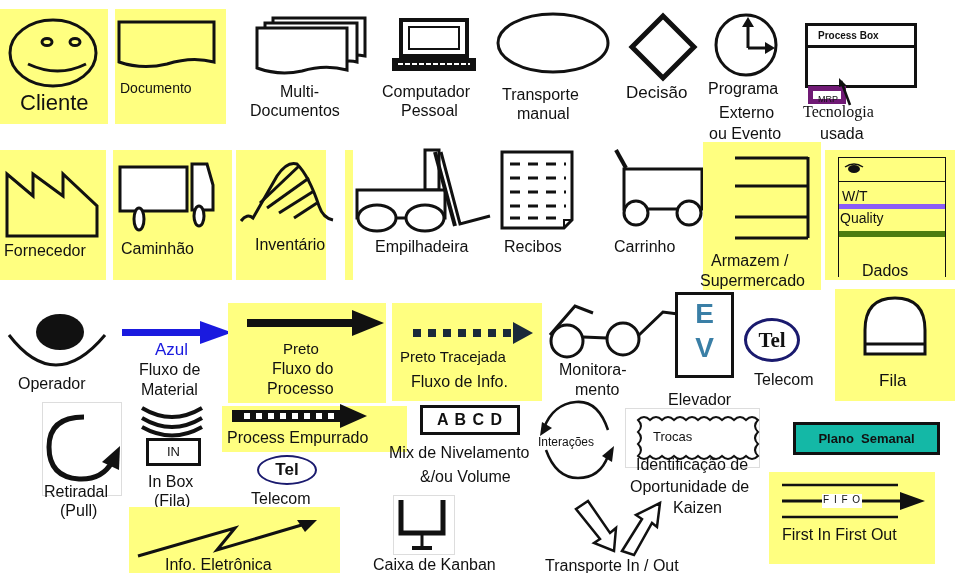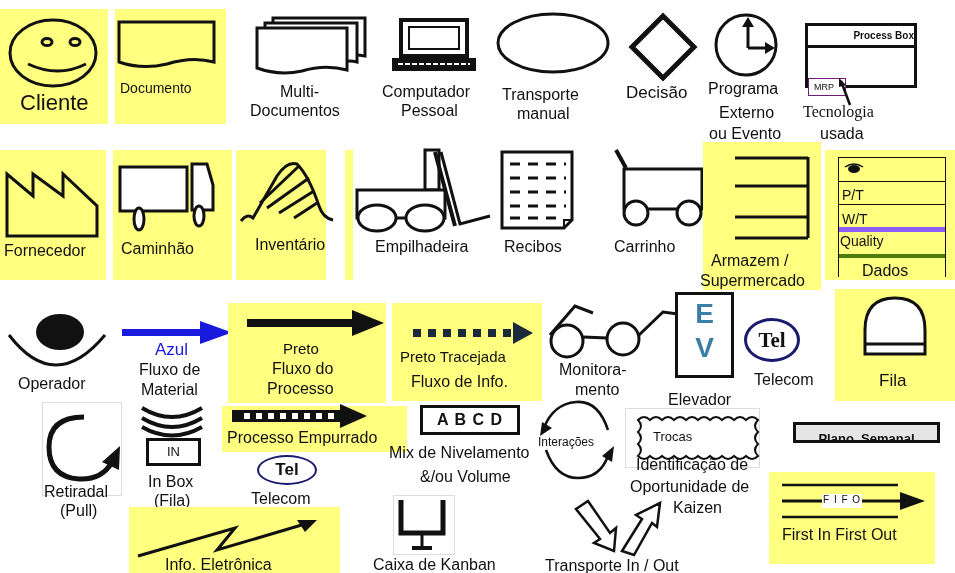--- a/index.html
+++ b/index.html
@@ -62,22 +62,22 @@
   <line x1="35" y1="36" x2="35" y2="10" stroke="#111" stroke-width="3"></line>
   <polygon points="35,5 29,15 41,15" fill="#111"></polygon>
   <line x1="35" y1="36" x2="56" y2="36" stroke="#111" stroke-width="3"></line>
   <polygon points="62,36 52,30 52,42" fill="#111"></polygon>
 </svg>
 <div class="lbl" style="left:708px;top:79px;">Programa</div>
 <div class="lbl" style="left:719px;top:103px;">Externo</div>
 <div class="lbl" style="left:709px;top:124px;">ou Evento</div>
 
 <div class="abs" style="left:805px;top:23px;width:112px;height:65px;border:3px solid #111;box-sizing:border-box;background:#fff;">
-  <div style="height:19px;border-bottom:3px solid #111;font-size:10px;font-weight:bold;text-align:right;line-height:19px;">Process Box</div>
-  <div style="position:absolute;left:0;top:52px;width:38px;height:18px;border:1px solid #701a75;box-sizing:border-box;font-size:9px;line-height:16px;padding-left:5px;background:#fff;">MRP</div>
+  <div style="height:19px;border-bottom:3px solid #111;font-size:10px;font-weight:bold;text-align:left;line-height:19px;padding-left:10px;">Process Box</div>
+  <div style="position:absolute;left:0;top:60px;width:38px;height:18px;border:5px solid #701a75;box-sizing:border-box;font-size:9px;line-height:16px;padding-left:5px;background:#fff;">MRP</div>
 </div>
 <svg style="left:838px;top:78px" width="20" height="30">
   <line x1="12" y1="27" x2="3" y2="3" stroke="#111" stroke-width="2.5"></line>
   <polygon points="1,0 8,7 1,9" fill="#111"></polygon>
 </svg>
 <div class="lbl" style="left:803px;top:102px;font-family:Liberation Serif, serif;">Tecnologia</div>
 <div class="lbl" style="left:820px;top:124px;">usada</div>
 
 <div class="abs y" style="left:0;top:150px;width:106px;height:130px;"></div>
 <svg style="left:5px;top:170px" width="95" height="70">
@@ -148,23 +148,22 @@
 <div class="lbl" style="left:700px;top:271px;">Supermercado</div>
 
 <div class="abs y" style="left:825px;top:150px;width:130px;height:130px;"></div>
 <div class="abs" style="left:838px;top:157px;width:108px;height:120px;border:1px solid #111;border-bottom:none;box-sizing:border-box;">
   <div style="height:23px;border-bottom:1px solid #111;position:relative;">
     <svg style="left:5px;top:5px" width="20" height="12">
       <path d="M1 4 Q10 -2 19 4" fill="none" stroke="#111" stroke-width="1.5"></path>
       <ellipse cx="10" cy="6" rx="6" ry="4" fill="#111"></ellipse>
     </svg>
   </div>
-  <div style="height:22px;border-bottom:1px solid #111;font-size:14px;line-height:26px;padding-left:3px;">P/T</div>
   <div style="height:22px;border-bottom:5px solid #8b5cf6;font-size:14px;line-height:28px;padding-left:3px;">W/T</div>
-  <div style="height:22px;border-bottom:4px solid #4d7c0f;font-size:14px;line-height:18px;padding-left:1px;">Quality</div>
+  <div style="height:22px;border-bottom:6px solid #4d7c0f;font-size:14px;line-height:18px;padding-left:1px;">Quality</div>
 </div>
 <div class="lbl" style="left:862px;top:261px;">Dados</div>
 
 <svg style="left:5px;top:310px" width="105" height="60">
   <ellipse cx="55" cy="22" rx="24" ry="18" fill="#111"></ellipse>
   <path d="M4 25 Q50 85 100 25" fill="none" stroke="#111" stroke-width="3"></path>
 </svg>
 <div class="lbl" style="left:18px;top:374px;">Operador</div>
 
 <svg style="left:122px;top:321px" width="112" height="24">
@@ -255,21 +254,21 @@
       <rect x="24" y="9" width="6" height="6"></rect>
       <rect x="36" y="9" width="6" height="6"></rect>
     <rect x="48" y="9" width="6" height="6"></rect>
       <rect x="60" y="9" width="6" height="6"></rect>
       <rect x="72" y="9" width="6" height="6"></rect>
     <rect x="84" y="9" width="6" height="6"></rect>
       <rect x="96" y="9" width="6" height="6"></rect>
   </g>
   <polygon points="108,0 135,12 108,24" fill="#111"></polygon>
 </svg>
-<div class="lbl" style="left:227px;top:428px;">Processo Empurrado</div>
+<div class="lbl" style="left:227px;top:428px;">Process Empurrado</div>
 
 <div class="abs" style="left:257px;top:455px;width:60px;height:30px;border:2.5px solid #1a1a6e;border-radius:50%;box-sizing:border-box;background:#fff;">
   <div style="text-align:center;font-weight:bold;font-size:17px;line-height:25px;">Tel</div>
 </div>
 <div class="lbl" style="left:251px;top:489px;">Telecom</div>
 
 <div class="abs y" style="left:129px;top:507px;width:211px;height:66px;"></div>
 <svg style="left:135px;top:520px" width="190" height="40">
   <polyline points="3,36 100,8 82,30 170,4" fill="none" stroke="#111" stroke-width="3"></polyline>
   <polygon points="182,0 162,0 170,12" fill="#111"></polygon>
@@ -295,21 +294,21 @@
   <path d="M10 8 q6 -6 12 0 q6 -6 12 0 q6 -6 12 0 q6 -6 12 0 q6 -6 12 0 q6 -6 12 0 q6 -6 12 0 q6 -6 12 0 q6 -6 12 0 q6 -6 12 0
            q-6 6 0 12 q-6 6 0 12 q-6 6 0 12
            q-6 6 -12 0 q-6 6 -12 0 q-6 6 -12 0 q-6 6 -12 0 q-6 6 -12 0 q-6 6 -12 0 q-6 6 -12 0 q-6 6 -12 0 q-6 6 -12 0 q-6 6 -12 0
            q6 -6 0 -12 q6 -6 0 -12 q6 -6 0 -12 Z" fill="#fff" stroke="#111" stroke-width="2"></path>
 </svg>
 <div class="lbl b" style="left:653px;top:427px;font-size:13px;">Trocas</div>
 <div class="lbl" style="left:636px;top:455px;">Identificação de</div>
 <div class="lbl" style="left:630px;top:477px;">Oportunidade de</div>
 <div class="lbl" style="left:673px;top:498px;">Kaizen</div>
 
-<div class="abs" style="left:793px;top:422px;width:147px;height:21px;border:3px solid #111;box-sizing:border-box;background:#e5e5e5;">
+<div class="abs" style="left:793px;top:422px;width:147px;height:33px;border:3px solid #111;box-sizing:border-box;background:#14b8a6;">
   <div style="text-align:center;font-weight:bold;font-size:13px;line-height:27px;white-space:pre;">Plano  Semanal</div>
 </div>
 
 <div class="abs y" style="left:769px;top:472px;width:166px;height:92px;"></div>
 <svg style="left:780px;top:482px" width="150" height="40">
   <line x1="2" y1="3" x2="118" y2="3" stroke="#111" stroke-width="2.5"></line>
   <line x1="2" y1="19" x2="125" y2="19" stroke="#111" stroke-width="3"></line>
   <polygon points="120,10 145,19 120,28" fill="#111"></polygon>
   <line x1="2" y1="35" x2="118" y2="35" stroke="#111" stroke-width="2.5"></line>
   <rect x="42" y="12" width="40" height="14" fill="#fff"></rect>

